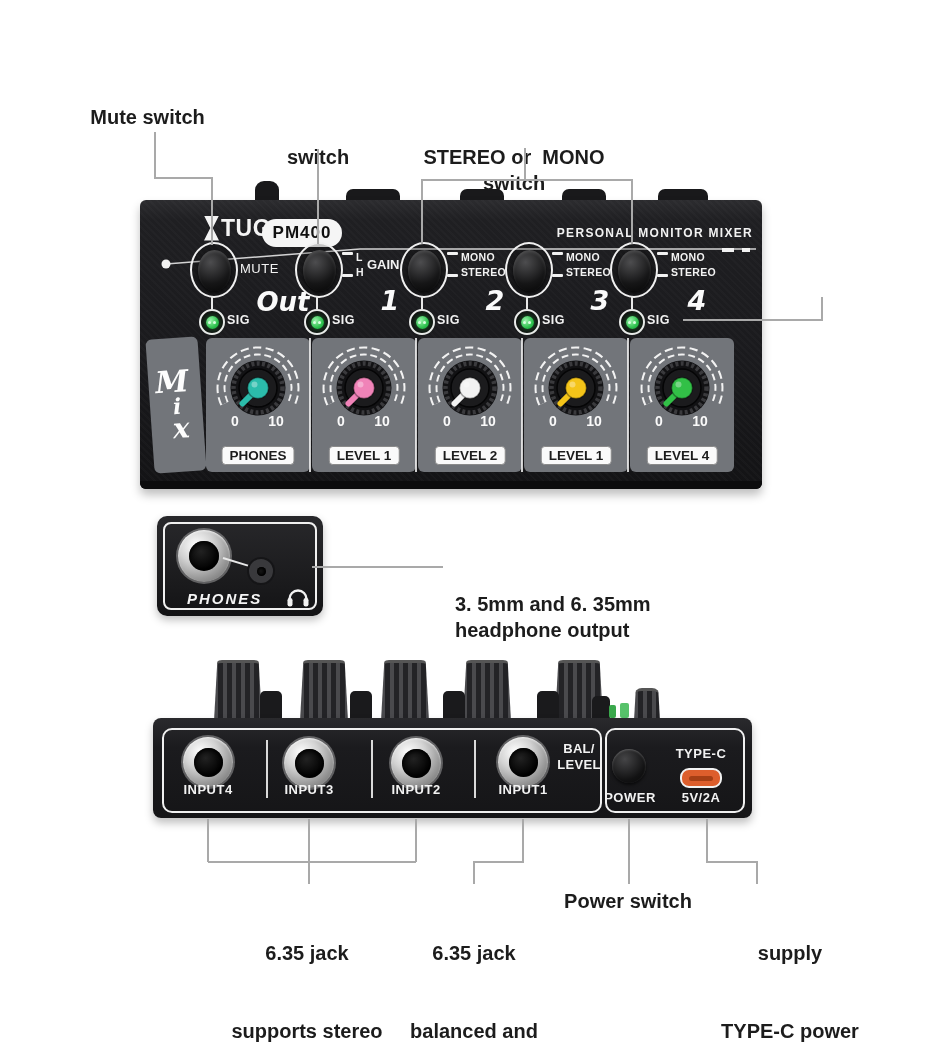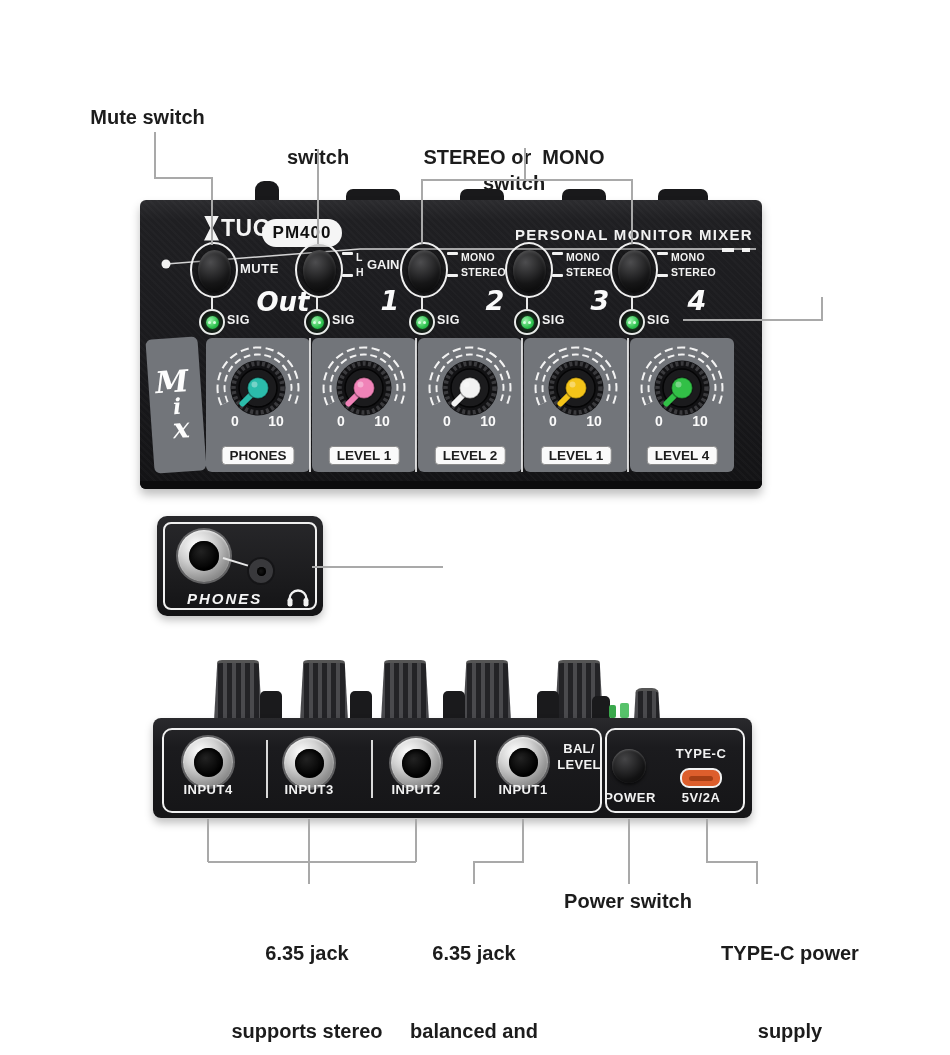--- a/index.html
+++ b/index.html
@@ -29,41 +29,41 @@
       border-radius:6px;box-shadow:0 6px 10px rgba(0,0,0,0.25);}
   .mixer-case .texture{position:absolute;inset:0;border-radius:6px;
       background:repeating-linear-gradient(45deg,rgba(255,255,255,0.02) 0 2px,transparent 2px 5px);}
   .brand{position:absolute;left:64px;top:15px;height:26px;display:flex;align-items:center;
          color:#f4f4f4;font-size:23px;font-weight:900;letter-spacing:0.5px;}
   .x-glyph{display:inline-block;width:15px;height:25px;background:#f4f4f4;margin-right:2px;
            clip-path:polygon(0 0,100% 0,58% 50%,100% 100%,0 100%,42% 50%);}
   .model-pill{position:absolute;left:122px;top:19px;width:80px;height:28px;background:#f5f5f5;
       border-radius:15px;display:flex;align-items:center;justify-content:center;
       color:#111;font-size:17px;font-weight:800;letter-spacing:1px;}
-  .mixer-title{position:absolute;right:9px;top:26px;color:#f2f2f2;font-size:15px;
+  .mixer-title{position:absolute;right:9px;top:26px;color:#f2f2f2;font-size:12px;
       font-weight:800;letter-spacing:1.3px;}
   .title-dash{position:absolute;height:3.5px;background:#f2f2f2;top:48px;}
   .hairline-svg{position:absolute;left:0;top:0;}
 
   .push-ring{position:absolute;width:44px;height:52px;border:2.5px solid #f0f0f0;border-radius:50%;
       display:flex;align-items:center;justify-content:center;background:rgba(0,0,0,0.2);}
   .push-btn{width:33px;height:41px;border-radius:50%;
       background:radial-gradient(circle at 38% 30%,#4d4d4f,#161617 60%,#050505);
       box-shadow:inset 0 2px 3px rgba(255,255,255,0.15), 0 2px 3px rgba(0,0,0,0.6);}
   .conn{position:absolute;width:2px;height:13px;background:#e8e8e8;}
   .sig{position:absolute;width:22px;height:22px;border:2px solid #ececec;border-radius:50%;
       background:#101010;display:flex;align-items:center;justify-content:center;}
   .led{position:relative;width:13px;height:13px;border-radius:50%;
       background:radial-gradient(circle at 35% 35%,#9bf2ab,#2ec14e 60%,#149a34);
       box-shadow:0 0 6px rgba(46,193,78,0.55);}
   .led::before,.led::after{content:"";position:absolute;width:3px;height:3px;border-radius:50%;
       background:#d8ffe0;top:5px;}
   .led::before{left:2.5px;} .led::after{left:7.5px;}
   .sig-txt{position:absolute;color:#f2f2f2;font-size:12.5px;font-weight:800;letter-spacing:0.5px;}
-  .switch-label{position:absolute;color:#f2f2f2;font-size:13px;font-weight:700;letter-spacing:0.5px;}
+  .switch-label{position:absolute;color:#f2f2f2;font-size:13px;font-weight:400;letter-spacing:0.5px;}
   .marks{position:absolute;display:flex;align-items:center;color:#f2f2f2;}
   .marks .rows{display:flex;flex-direction:column;gap:3px;}
   .mrow{display:flex;gap:3px;font-size:10.5px;font-weight:800;letter-spacing:0.3px;}
   .mrow .bar{display:block;width:11px;height:3px;background:#f2f2f2;border-radius:1px;}
   .mrow.top{align-items:flex-start;} .mrow.top .bar{margin-top:1px;}
   .mrow.bot{align-items:flex-end;} .mrow.bot .bar{margin-bottom:1px;}
   .glabel{font-size:13px;font-weight:800;margin-left:3px;}
   .ch-name{position:absolute;transform:translateX(-50%);color:#fafafa;font-size:27px;
       font-weight:900;font-style:italic;font-family:"DejaVu Sans",sans-serif;}
   .ch-panel{position:absolute;top:138px;width:104px;height:134px;background:#72757a;
@@ -348,20 +348,23 @@
     <div class="small-jack" style="left:90px;top:41px;">
       <div class="jack-hole"></div>
     </div>
     <div class="phones-txt"><span>PHONES</span></div>
     <svg style="position:absolute;right:13px;bottom:8px;" width="24" height="22" viewBox="0 0 24 22">
       <path d="M3.5 13 a8.5 8.5 0 0 1 17 0" fill="none" stroke="#f2f2f2" stroke-width="2.4"></path>
       <rect x="1.5" y="12" width="5" height="8.5" rx="2.2" fill="#f2f2f2"></rect>
       <rect x="17.5" y="12" width="5" height="8.5" rx="2.2" fill="#f2f2f2"></rect>
     </svg>
   </div>
+  <div class="callout-label left-align" style="left:455px;top:539px;">
+    <div>3. 5mm and 6. 35mm</div><div>headphone output</div>
+  </div>
 
   <div class="decor rknob" style="left:214px;top:660px;width:48px;height:58px;"></div>
   <div class="decor rknob" style="left:300px;top:660px;width:48px;height:58px;"></div>
   <div class="decor rknob" style="left:381px;top:660px;width:48px;height:58px;"></div>
   <div class="decor rknob" style="left:463px;top:660px;width:48px;height:58px;"></div>
   <div class="decor rknob" style="left:555px;top:660px;width:48px;height:58px;"></div>
   <div class="decor rstub" style="left:260px;top:691px;width:22px;height:27px;"></div>
   <div class="decor rstub" style="left:350px;top:691px;width:22px;height:27px;"></div>
   <div class="decor rstub" style="left:443px;top:691px;width:22px;height:27px;"></div>
   <div class="decor rstub" style="left:537px;top:691px;width:22px;height:27px;"></div>
@@ -420,22 +423,22 @@
     <div>supports stereo</div>
     
   </div>
   <div class="callout-label" style="left:384px;top:888px;width:180px;">
     <div>6.35 jack</div>
     <div>balanced and</div>
     
   </div>
   <div class="callout-label" style="left:538px;top:888px;width:180px;"><span>Power switch</span></div>
   <div class="callout-label" style="left:700px;top:888px;width:180px;">
+    <div>supply</div>
     <div>TYPE-C power</div>
-    <div>supply</div>
   </div>
 
   <svg class="lines-overlay">
     <path id="cl" d="M155 132 V178 H212 V245
                     M318 149 V244
                     M525 148 V180 M422 244 V180 H632 V244
                     M683 320 H822 V297
                     M312 567 H443
                     M208 819 V862 M309 819 V884 M416 819 V862 M208 862 H416
                     M523 819 V862 H474 V884

